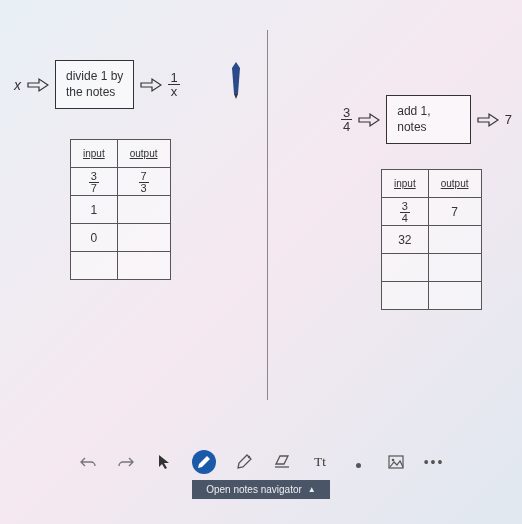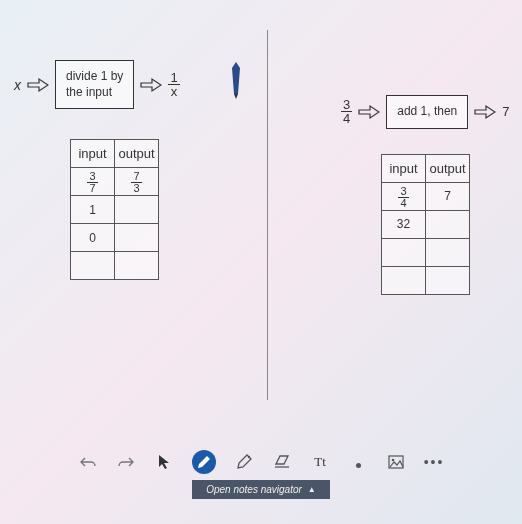--- a/index.html
+++ b/index.html
@@ -90,21 +90,21 @@
   }
   table.io th, table.io td {
     border: 1px solid #555;
     width: 44px;
     height: 28px;
     text-align: center;
     font-size: 12px;
     color: #333;
     font-weight: normal;
   }
-  table.io th { font-size: 13px; padding: 4px 3px; }
+  table.io th { font-size: 10px; padding: 4px 12px; text-decoration: underline; }
 
   .bottom-bar {
     position: absolute;
     bottom: 20px;
     left: 0;
     width: 100%;
     height: 60px;
     display: flex;
     flex-direction: column;
     align-items: center;
@@ -138,42 +138,41 @@
   .nav-btn {
     background: #4a5568;
     color: #eee;
     font-size: 10px;
     padding: 4px 14px;
     border: none;
     display: flex;
     align-items: center;
     gap: 6px;
     cursor: pointer;
-    font-style: italic;
   }
   .nav-btn .tri { font-size: 8px; }
   .output-val { font-size: 13px; color:#333; }
 </style>
 </head>
 <body>
 
 <div class="content">
   <div class="divider"></div>
 
   <div class="panel">
     <div class="flow-row">
       <span class="var-label">x</span>
       <span class="arrow">
         <svg width="22" height="16" viewBox="0 0 22 16">
             <path d="M1 6 H12 V2 L21 8 L12 14 V10 H1 Z" fill="none" stroke="#333" stroke-width="1.2"></path>
           </svg>
       </span>
       <div class="rule-box">
         <div>divide 1 by</div>
-        <div>the input</div>
+        <div>the notes</div>
       </div>
       <span class="arrow">
         <svg width="22" height="16" viewBox="0 0 22 16">
             <path d="M1 6 H12 V2 L21 8 L12 14 V10 H1 Z" fill="none" stroke="#333" stroke-width="1.2"></path>
           </svg>
       </span>
       <span class="frac big">
         <span class="num">1</span>
         <span class="den">x</span>
       </span>
@@ -222,21 +221,21 @@
       <span class="frac big">
         <span class="num">3</span>
         <span class="den">4</span>
       </span>
       <span class="arrow">
         <svg width="22" height="16" viewBox="0 0 22 16">
             <path d="M1 6 H12 V2 L21 8 L12 14 V10 H1 Z" fill="none" stroke="#333" stroke-width="1.2"></path>
           </svg>
       </span>
       <div class="rule-box">
-        <div>add 1, then</div>
+        <div>add 1, notes</div>
       </div>
       <span class="arrow">
         <svg width="22" height="16" viewBox="0 0 22 16">
             <path d="M1 6 H12 V2 L21 8 L12 14 V10 H1 Z" fill="none" stroke="#333" stroke-width="1.2"></path>
           </svg>
       </span>
       <span class="output-val">7</span>
     </div>
 
     <div class="table-wrap right">

